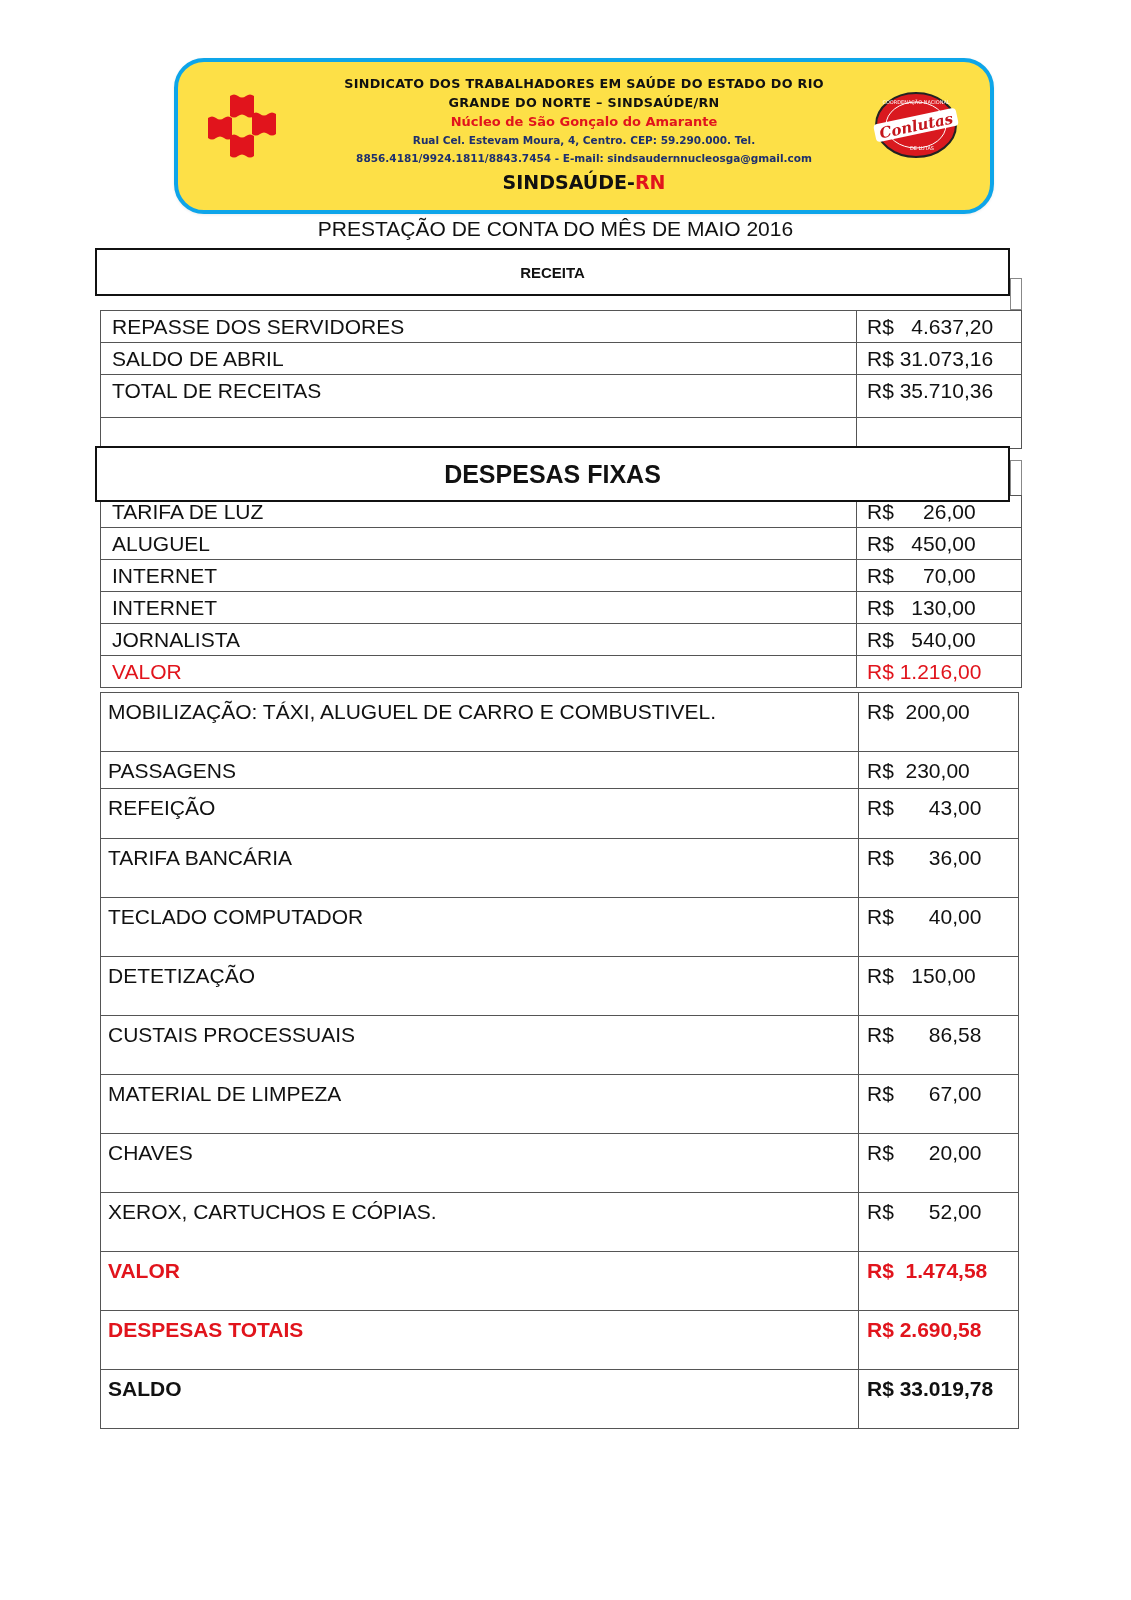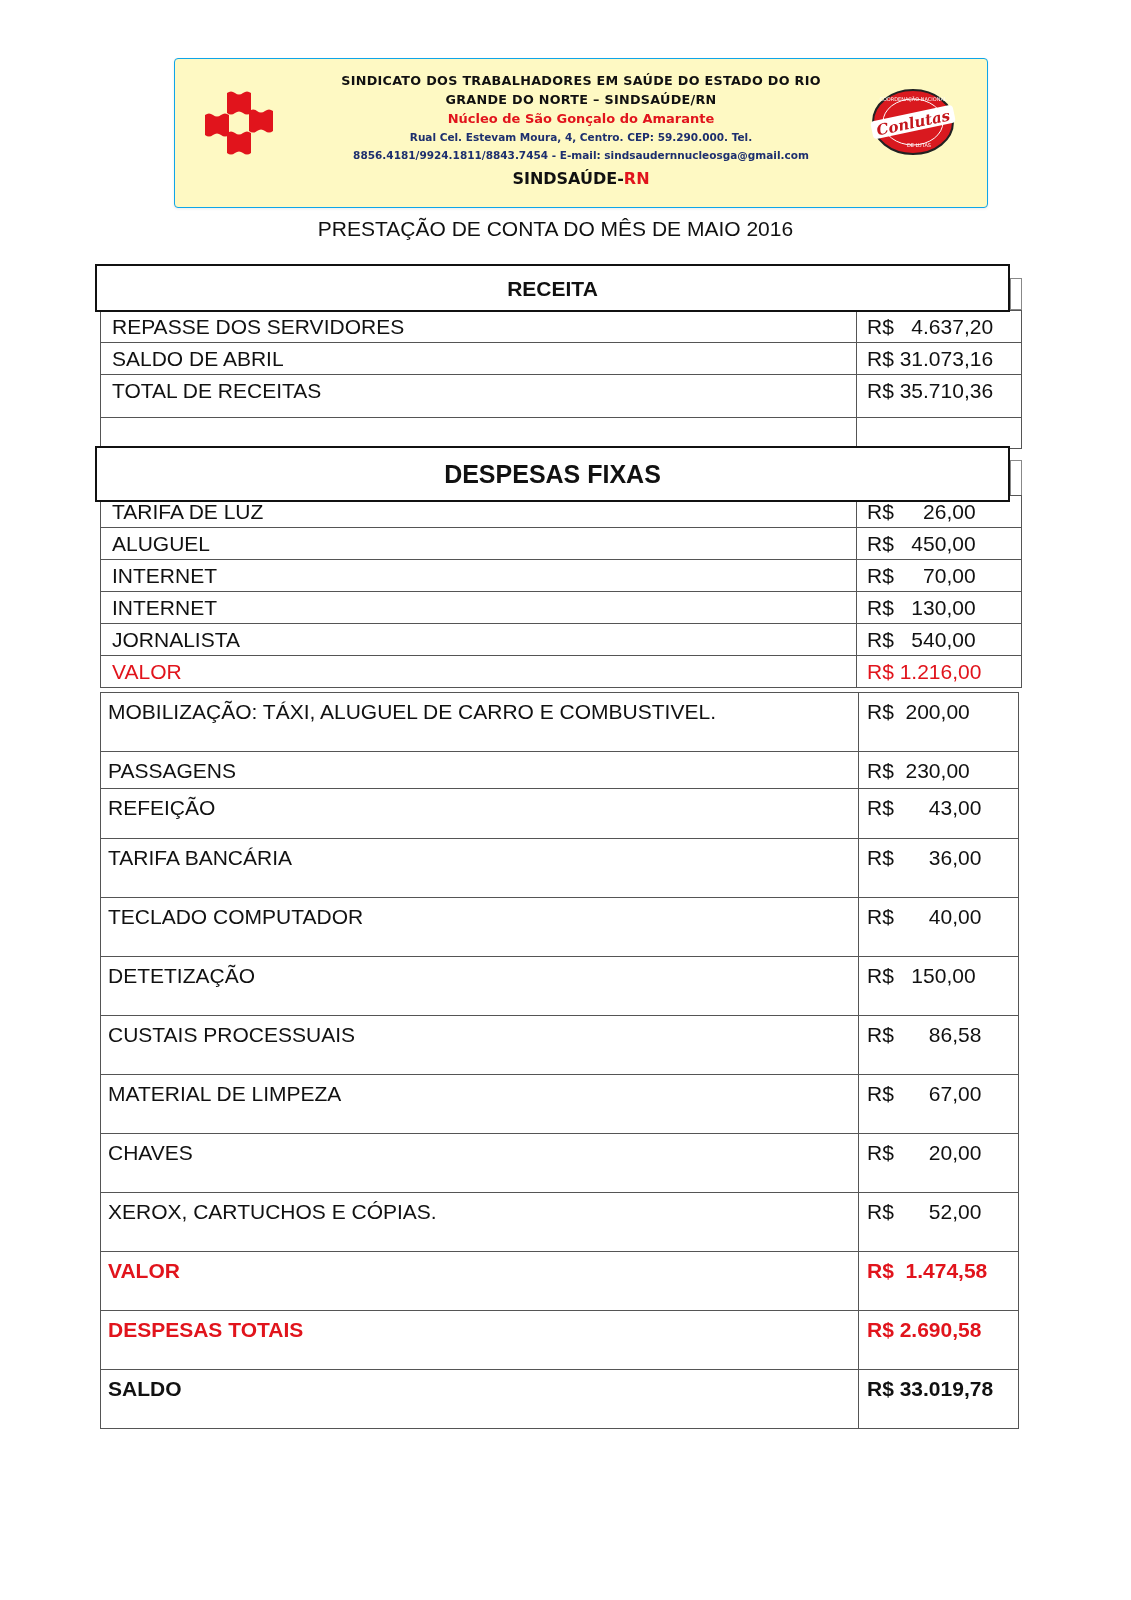--- a/index.html
+++ b/index.html
@@ -1,29 +1,29 @@
 <!DOCTYPE html>
 <html><head>
 <meta charset="utf-8">
 <style>
   html, body { margin: 0; padding: 0; background: #ffffff; }
   body { width: 1131px; height: 1600px; position: relative; overflow: hidden;
          font-family: "Liberation Sans", "DejaVu Sans", sans-serif; color: #111; }
 
   
   .letterhead { position: absolute; left: 174px; top: 58px; width: 812px; height: 148px;
-    border: 1px solid #0ea5e9; border-radius: 4px; background: #fef9c3;
+    border: 4px solid #0ea5e9; border-radius: 30px; background: #fde047;
     box-shadow: 0 1px 3px rgba(0,0,0,0.08); }
   .logo-cross { position: absolute; left: 28px; top: 30px; width: 70px; height: 66px; }
   .lh-text { position: absolute; left: 90px; right: 90px; top: 12px; text-align: center; }
   .lh-line1, .lh-line2 { font-weight: 700; font-size: 13px; letter-spacing: 0.3px; color: #111;
     line-height: 19px; font-family: "DejaVu Sans", sans-serif; transform: scaleX(0.98); }
   .lh-line3 { color: #e1141c; font-weight: 700; font-size: 13px; line-height: 19px; font-family: "DejaVu Sans", sans-serif; }
   .lh-line4, .lh-line5 { font-size: 10.5px; font-weight: 700; color: #1d2f6e; line-height: 18px; font-family: "DejaVu Sans", sans-serif; }
-  .lh-brand { font-size: 16px; font-weight: 700; line-height: 30px; font-family: "DejaVu Sans", sans-serif; }
+  .lh-brand { font-size: 19px; font-weight: 700; line-height: 30px; font-family: "DejaVu Sans", sans-serif; }
   .lh-brand .rn { color: #e1141c; }
   .conlutas { position: absolute; right: 30px; top: 28px; width: 88px; height: 70px; }
 
   .doc-title { position: absolute; left: 0; width: 1111px; top: 217px; text-align: center;
     font-size: 21px; color: #111; }
 
   
   .section-head { position: absolute; left: 95px; width: 915px; border: 2px solid #111;
     background: #fff; text-align: center; font-weight: 700; color: #111; box-sizing: border-box; }
   .section-shadow { position: absolute; border: 1px solid #888; background: #fff; }
@@ -89,21 +89,21 @@
   <tr>
     <td class="lbl" style="height:42px;">TOTAL DE RECEITAS</td>
     <td class="val" style="height:42px;">R$ 35.710,36</td>
   </tr>
   <tr>
     <td class="lbl" style="height:30px;"></td>
     <td class="val" style="height:30px;"></td>
   </tr>
 </tbody>
   </table>
-<div class="section-head" style="top:264px;height:48px;line-height:46px;font-size:21px;">RECEITA</div>
+<div class="section-head" style="top:248px;height:48px;line-height:46px;font-size:15px;">RECEITA</div>
 
 <div class="section-shadow" style="left:1010px;top:460px;width:10px;height:34px;"></div>
 <table class="t2" style="left:100px;top:495px;width:921px;">
   <colgroup>
       <col style="width:756px">
       <col style="width:165px">
     </colgroup>
   <tbody>
       <tr>
     <td class="lbl">TARIFA DE LUZ</td>

